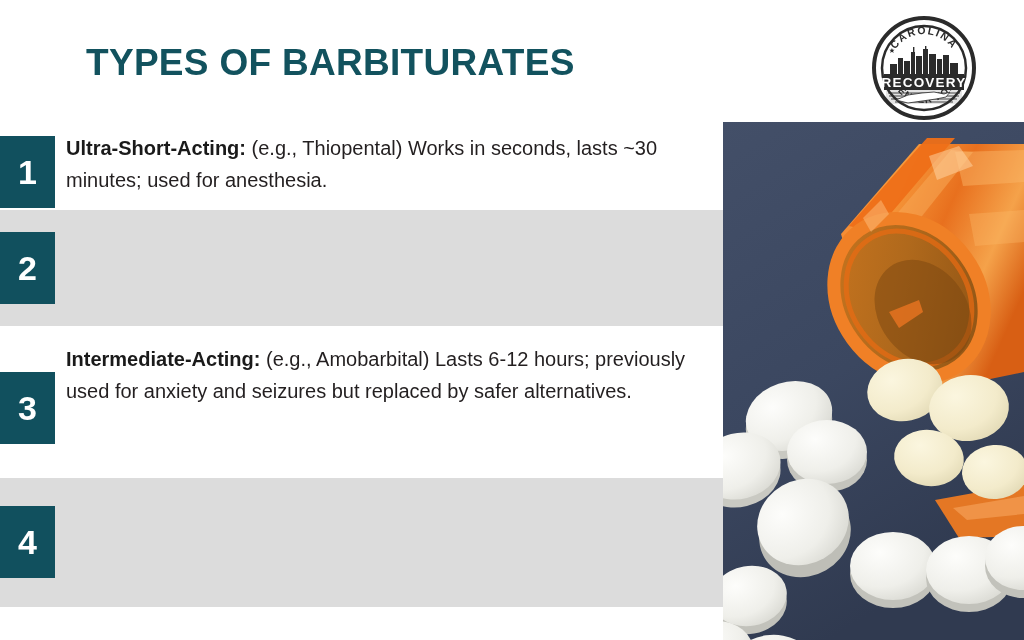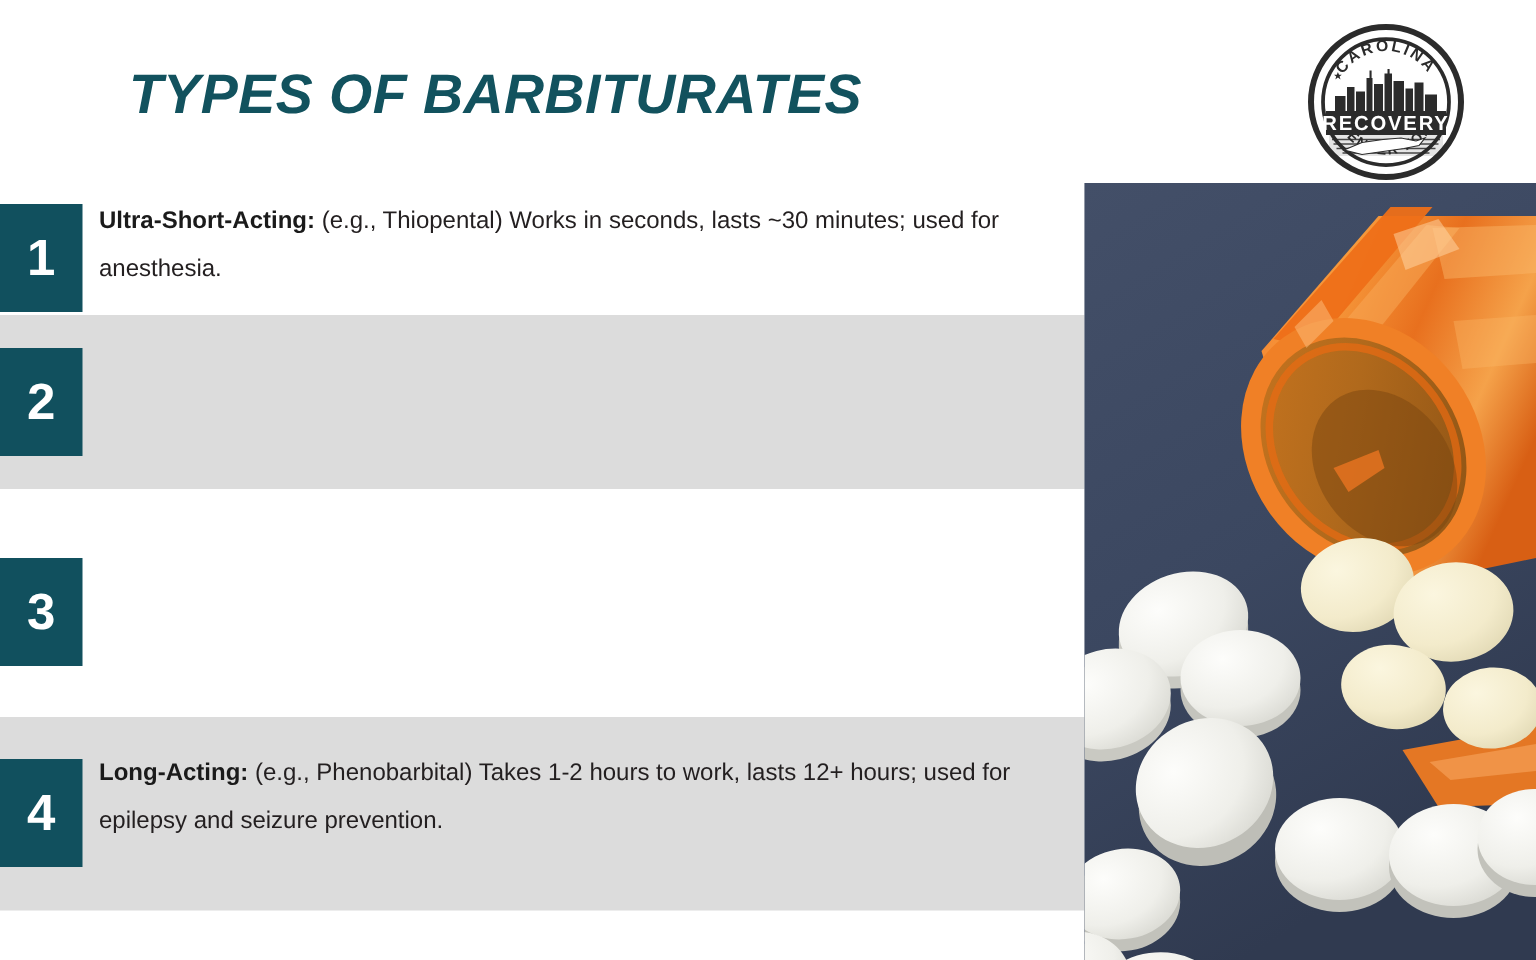--- a/index.html
+++ b/index.html
@@ -18,21 +18,20 @@
   
   #title {
     position:absolute;
     left:86px; top:42px;
     font-size:37px;
     font-weight:bold;
     letter-spacing:0.3px;
     color:#12525E;
     white-space:nowrap;
     font-family:"Liberation Sans", sans-serif;
-    font-style:italic;
   }
 
   
   #logo {
     position:absolute;
     left:872px; top:16px;
     width:104px; height:104px;
   }
 
   
@@ -72,21 +71,21 @@
   }
   #row-1 .num-box { top:18px; }
   #row-2 .num-box { top:22px; }
   #row-3 .num-box { top:46px; }
   #row-4 .num-box { top:28px; }
 
   .row-text {
     position:absolute;
     left:66px;
     width:640px;
-    font-size:16px;
+    font-size:20px;
     line-height:32px;
     color:#231F20;
     font-family:"Liberation Sans", sans-serif;
   }
   #row-1 .row-text { top:14px; }
   #row-2 .row-text { top:22px; }
   #row-3 .row-text { top:17px; }
   #row-4 .row-text { top:22px; }
 
   .row-term { font-weight:bold; color:#1A1A1A; }
@@ -172,25 +171,25 @@
     <div class="num-box">1</div>
     <div class="row-text"><span class="row-term">Ultra-Short-Acting:</span><span class="row-desc"> (e.g., Thiopental) Works in seconds, lasts ~30 minutes; used for anesthesia.</span></div>
   </div>
 
   <div class="row" id="row-2">
     <div class="num-box">2</div>
   </div>
 
   <div class="row" id="row-3">
     <div class="num-box">3</div>
+    <div class="row-text"><span class="row-term">Intermediate-Acting:</span><span class="row-desc"> (e.g., Amobarbital) Lasts 6-12 hours; previously used for anxiety and seizures but replaced by safer alternatives.</span></div>
   </div>
 
   <div class="row" id="row-4">
     <div class="num-box">4</div>
-    <div class="row-text"><span class="row-term">Long-Acting:</span><span class="row-desc"> (e.g., Phenobarbital) Takes 1-2 hours to work, lasts 12+ hours; used for epilepsy and seizure prevention.</span></div>
   </div>
 
   <div id="photo">
     <svg width="301" height="518" viewBox="0 0 301 518" aria-hidden="true">
       <defs>
         <linearGradient id="surface" x1="0" y1="0" x2="0.35" y2="1">
           <stop offset="0%" stop-color="#434F68"></stop>
           <stop offset="55%" stop-color="#3B4760"></stop>
           <stop offset="100%" stop-color="#303A50"></stop>
         </linearGradient>

